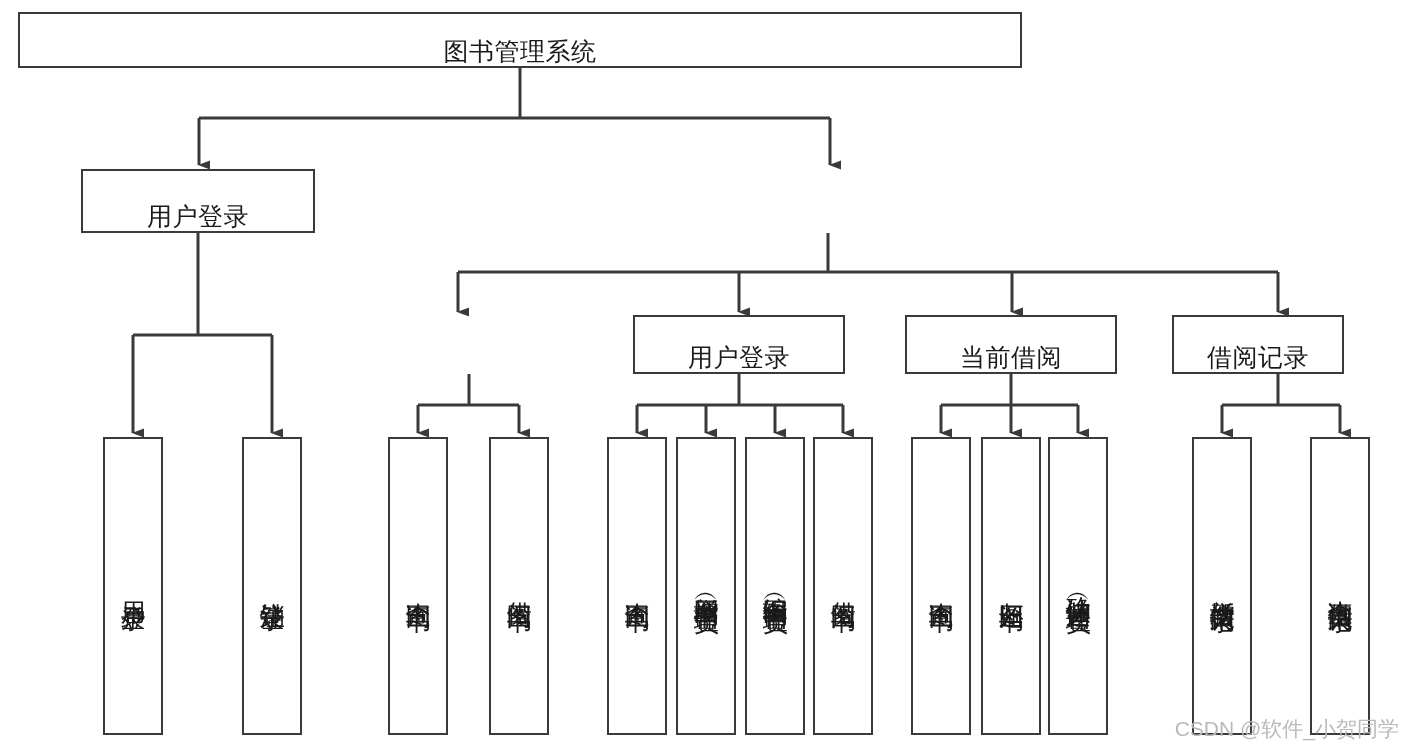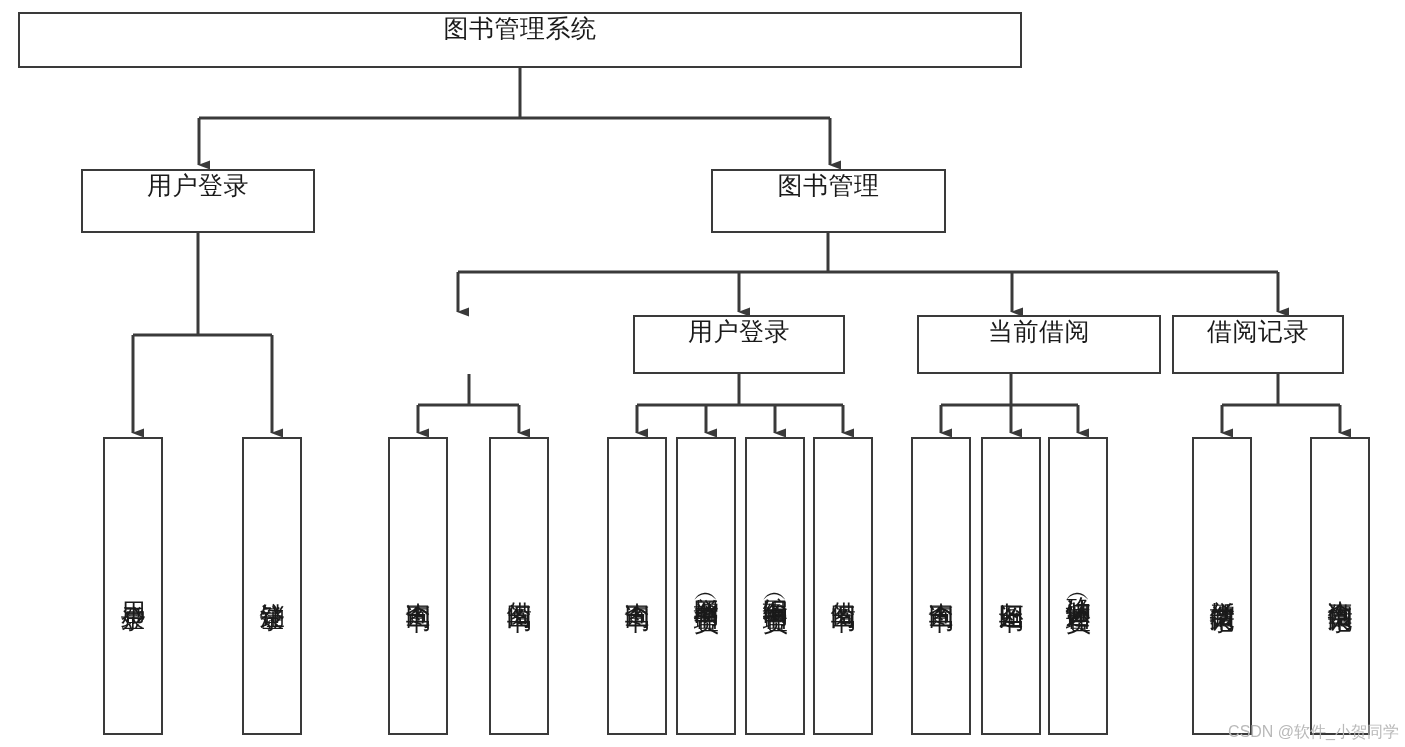--- a/index.html
+++ b/index.html
@@ -24,21 +24,21 @@
     width: 1405px;
     height: 747px;
     pointer-events: none;
   }
   .node {
     position: absolute;
     box-sizing: border-box;
     border: 2.5px solid #3a3a3a;
     background: #ffffff;
     display: flex;
-    align-items: flex-start;
+    align-items: flex-end;
     justify-content: center;
     color: #1a1a1a;
     line-height: 1.18;
   }
   .node.horiz {
     font-size: 25px;
     letter-spacing: 0.5px;
   }
   .node.vert {
     writing-mode: vertical-rl;
@@ -52,21 +52,21 @@
   .node.vert .label {
     writing-mode: vertical-rl;
     text-orientation: upright;
     display: block;
     white-space: nowrap;
   }
   .watermark {
     position: absolute;
     right: 6px;
     bottom: 4px;
-    font-size: 16px;
+    font-size: 21px;
     color: #b9b9b9;
     white-space: nowrap;
     font-family: "Liberation Sans", "DejaVu Sans", sans-serif;
   }
 </style>
 </head>
 <body>
 
 <div id="canvas">
 
@@ -120,28 +120,25 @@
     </g>
   </svg>
 
   <div class="node horiz" style="left:18px; top:12px; width:1004px; height:56px;">
     <span class="label">图书管理系统</span>
   </div>
 
   <div class="node horiz" style="left:81px; top:169px; width:234px; height:64px;">
     <span class="label">用户登录</span>
   </div>
-  <div class="node horiz" style="left:711px; top:169px; width:235px; height:64px;">
-    <span class="label">图书管理</span>
-  </div>
 
   <div class="node horiz" style="left:633px; top:315px; width:212px; height:59px;">
     <span class="label">用户登录</span>
   </div>
-  <div class="node horiz" style="left:905px; top:315px; width:244px; height:59px;margin-left:12px;">
+  <div class="node horiz" style="left:905px; top:315px; width:212px; height:59px;">
     <span class="label">当前借阅</span>
   </div>
   <div class="node horiz" style="left:1172px; top:315px; width:172px; height:59px;">
     <span class="label">借阅记录</span>
   </div>
 
   <div class="node vert" style="left:103px; top:437px; width:60px; height:298px;">
     <span class="label">用户登录</span>
   </div>
   <div class="node vert" style="left:242px; top:437px; width:60px; height:298px;">

